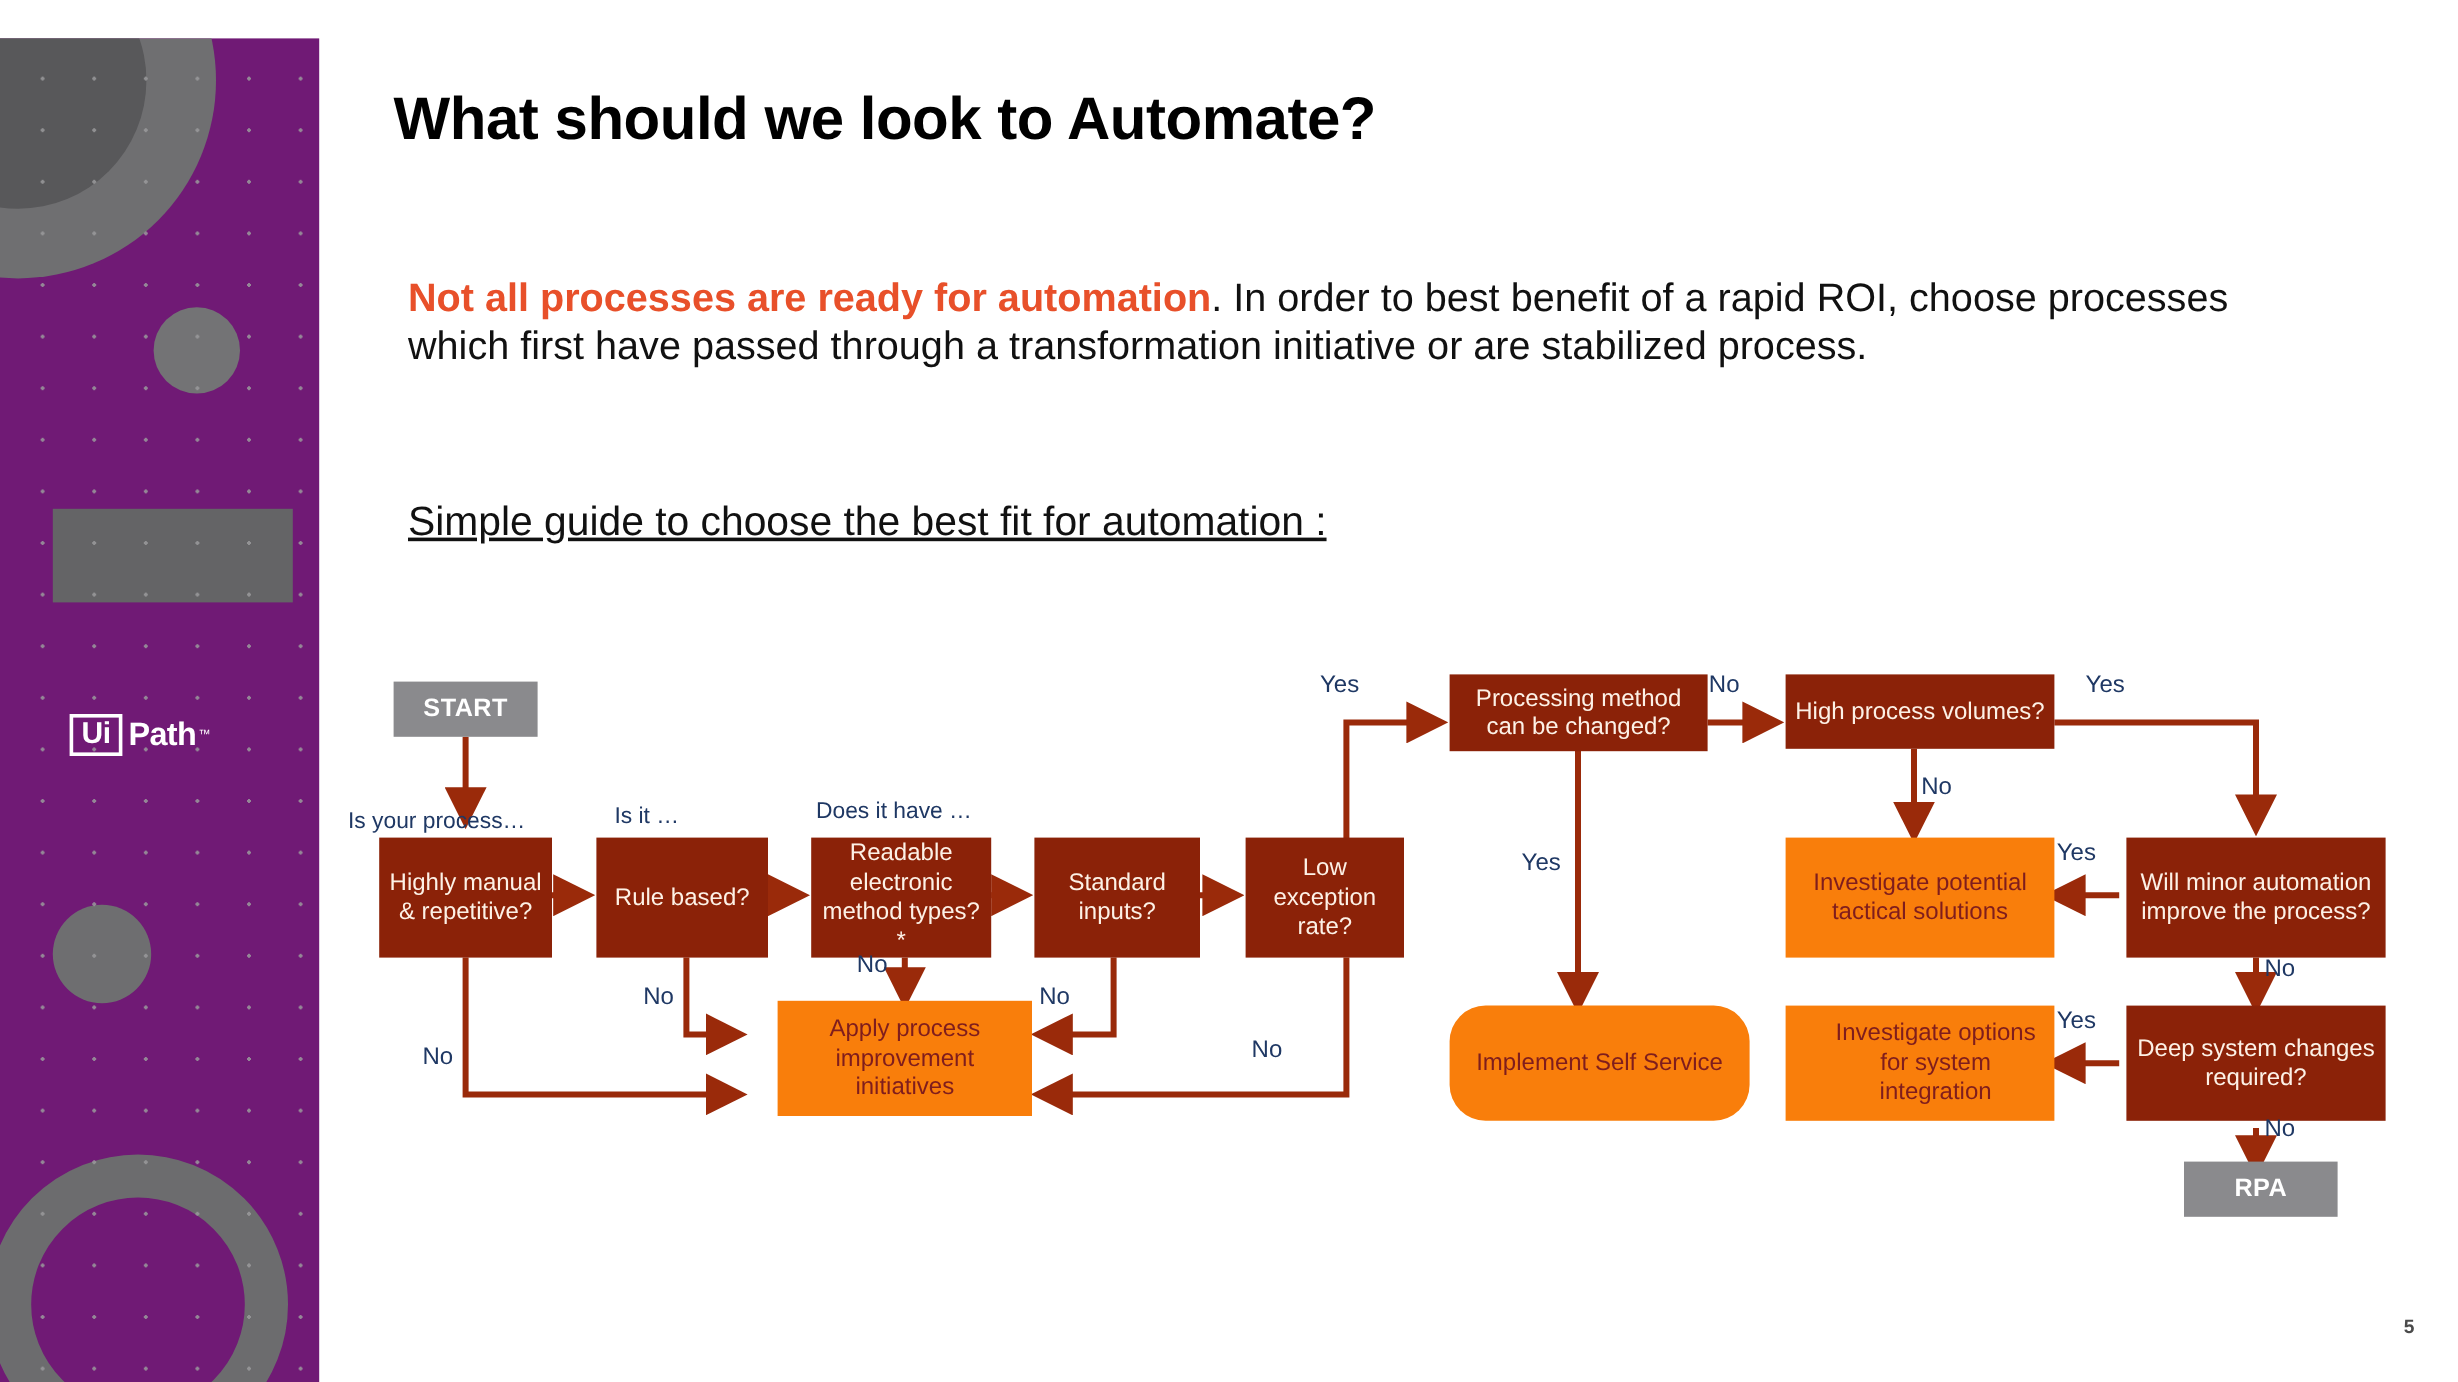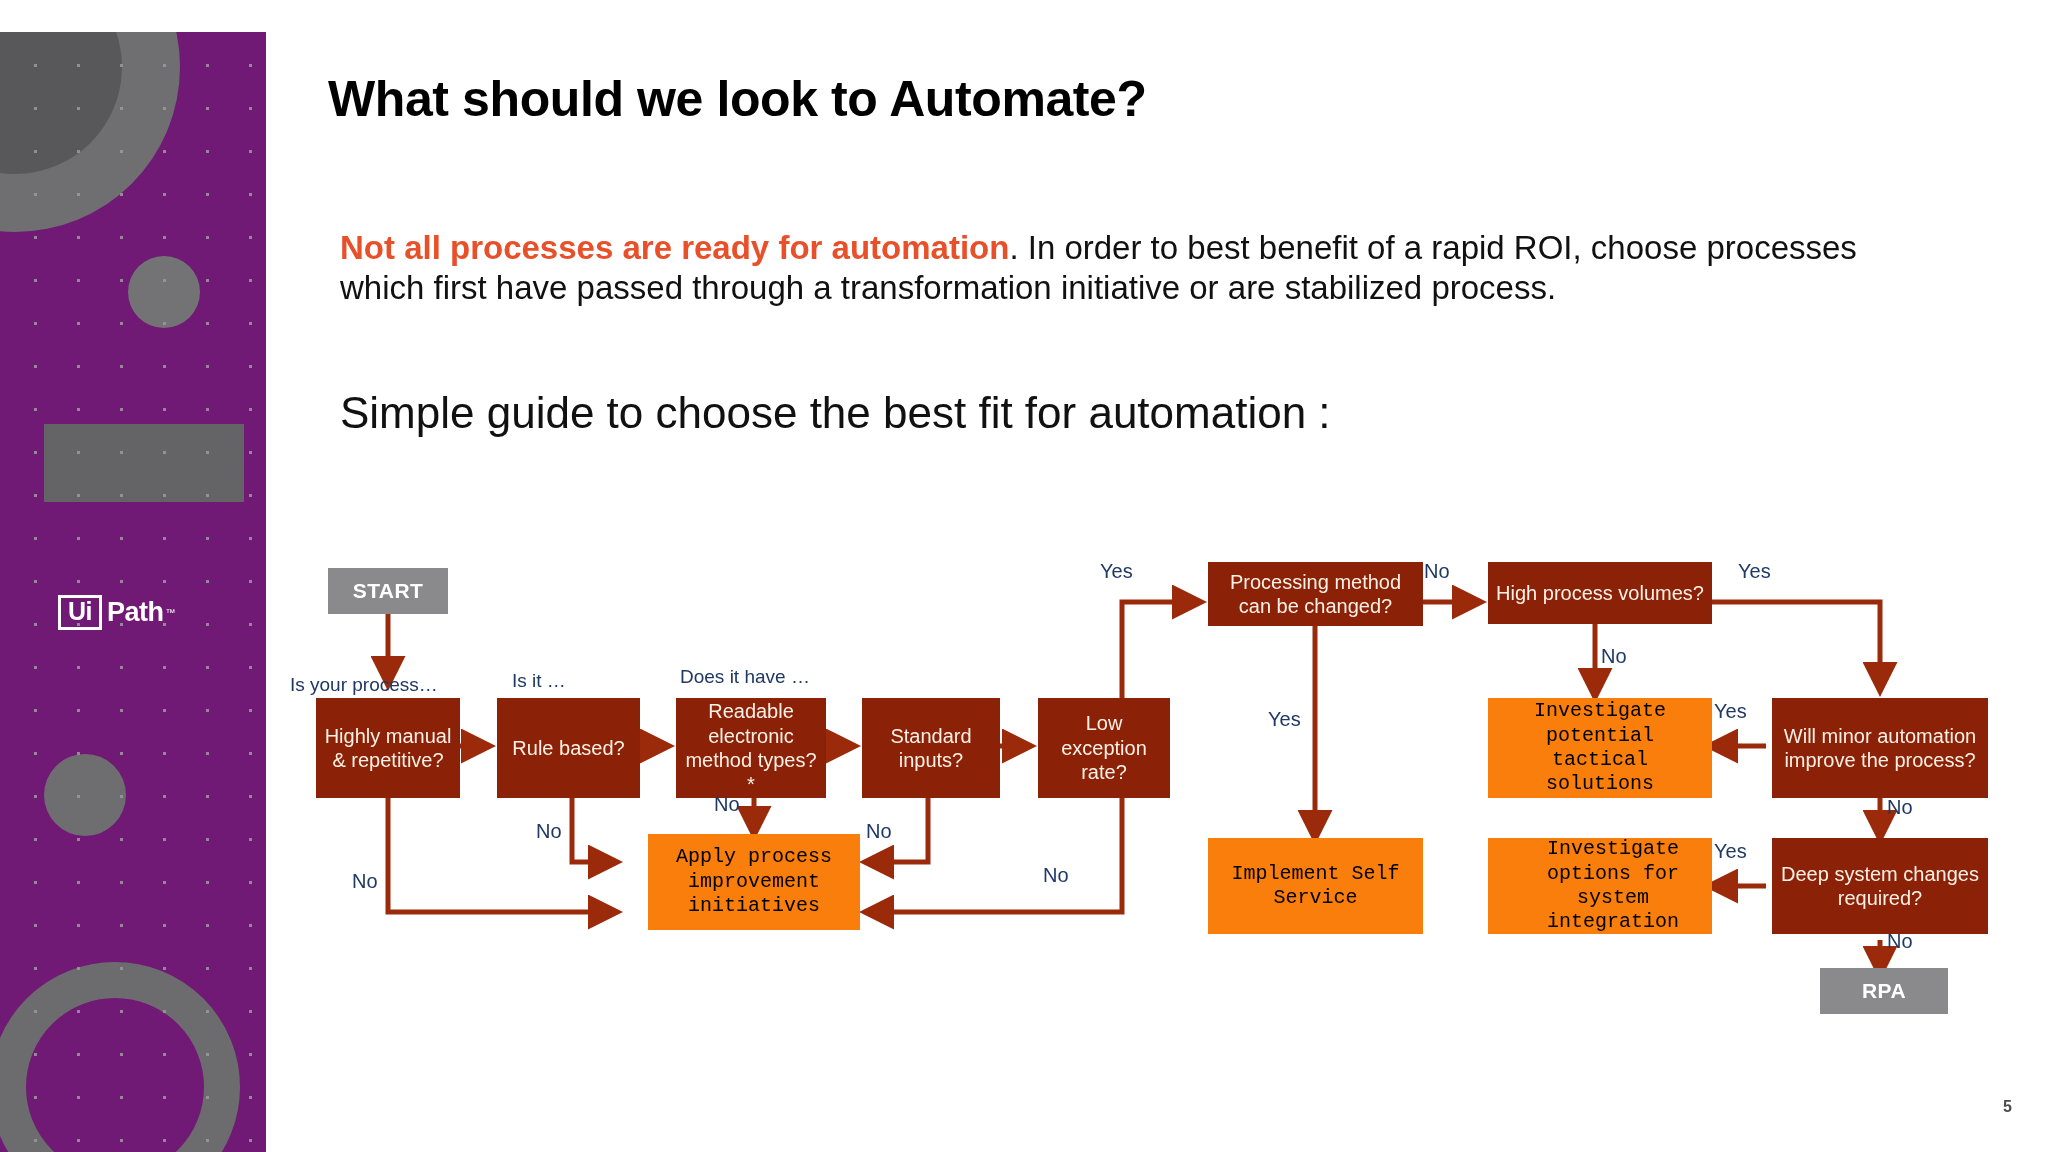--- a/index.html
+++ b/index.html
@@ -54,39 +54,39 @@
     position: absolute; left: 328px; top: 70px;
     font-size: 50px; font-weight: bold; color: #000000;
     letter-spacing: -.4px;
   }
   #para-main {
     position: absolute; left: 340px; top: 228px; width: 1520px;
     font-size: 33px; line-height: 1.22; color: #111111;
   }
   #para-main .hl { color: #e8502a; font-weight: bold; }
   #para-sub {
-    position: absolute; left: 340px; top: 388px; width: 1500px;
-    font-size: 44px; color: #111111;
+    position: absolute; left: 340px; top: 416px; width: 1500px;
+    font-size: 34px; color: #111111; text-decoration: underline;
   }
   #page-number {
     position: absolute; right: 36px; bottom: 36px;
     font-size: 16px; font-weight: bold; color: #4b4b4b;
   }
 
   
   #flow { position: absolute; left: 0; top: 0; width: 2048px; height: 1152px; }
   .node {
     position: absolute;
     display: flex; align-items: center; justify-content: center;
     text-align: center;
     font-size: 20px; line-height: 1.22;
     padding: 3px 6px;
   }
   .node.red   { background: #8b2208; color: #fdf1e6; }
-  .node.orange{ background: #f97e0b; color: #000000; font-family: Liberation Mono, monospace; }
+  .node.orange{ background: #f97e0b; color: #7f1d1d; }
   .node.grey  { background: #8a8a8d; color: #ffffff; font-weight: bold; font-size: 21px; letter-spacing: .4px;}
   .caption {
     position: absolute;
     font-size: 19px; color: #1f3864; white-space: nowrap;
   }
   .edgelabel {
     position: absolute;
     font-size: 20px; color: #1f3864; white-space: nowrap;
   }
   #edges { position: absolute; left:0; top:0; width: 2048px; height: 1152px; }
@@ -189,21 +189,21 @@
   <div class="node orange" style="left:648px; top:834px; width:212px; height:96px;">Apply process improvement initiatives</div>
 
   <div class="node red" style="left:1208px; top:562px; width:215px; height:64px;">Processing method can be changed?</div>
 
   <div class="node red" style="left:1488px; top:562px; width:224px; height:62px;">High process volumes?</div>
 
   <div class="node red" style="left:1772px; top:698px; width:216px; height:100px;">Will minor automation improve the process?</div>
 
   <div class="node orange" style="left:1488px; top:698px; width:224px; height:100px;">Investigate potential tactical solutions</div>
 
-  <div class="node orange" style="left:1208px; top:838px; width:215px; height:96px;">Implement Self Service</div>
+  <div class="node orange" style="left:1208px; top:838px; width:250px; height:96px;border-radius:30px;">Implement Self Service</div>
 
   <div class="node orange" style="left:1488px; top:838px; width:224px; height:96px;padding-left:32px;">Investigate options for system integration</div>
 
   <div class="node red" style="left:1772px; top:838px; width:216px; height:96px;">Deep system changes required?</div>
 
   <div class="node grey" style="left:1820px; top:968px; width:128px; height:46px;">RPA</div>
 
   <div class="edgelabel" style="left:714px; top:793px;">No</div>
   <div class="edgelabel" style="left:536px; top:820px;">No</div>
   <div class="edgelabel" style="left:352px; top:870px;">No</div>

